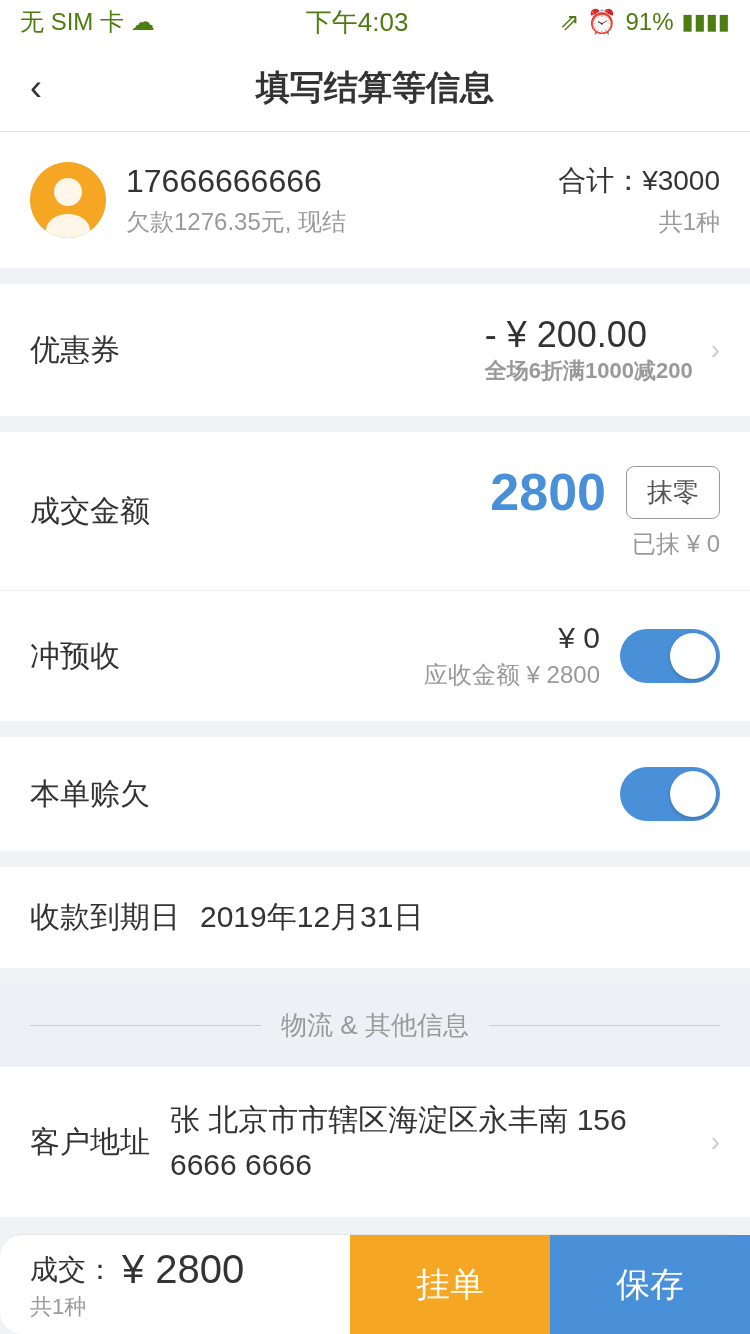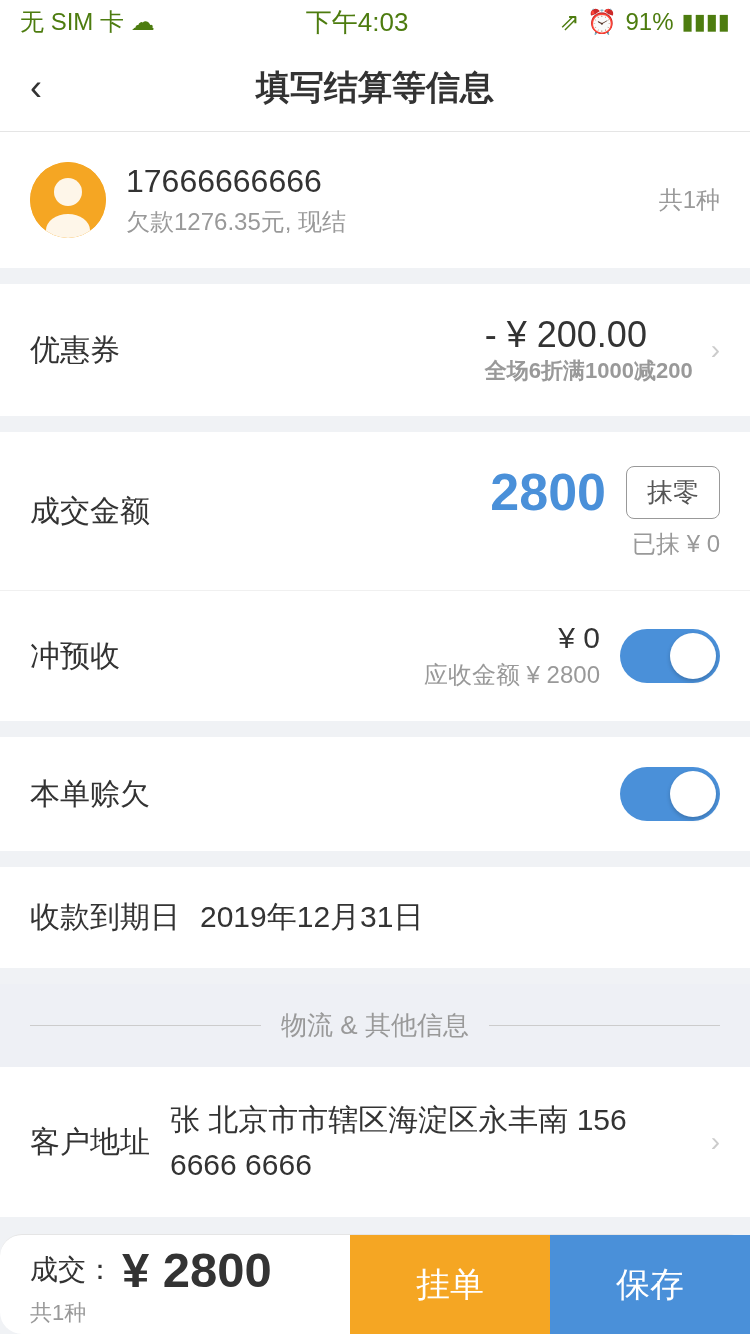--- a/index.html
+++ b/index.html
@@ -318,22 +318,22 @@
       padding: 0 30px;
     }
     .bottom-deal {
       font-size: 28px;
       color: #333;
       display: flex;
       align-items: center;
       gap: 8px;
     }
     .bottom-deal-amount {
-      font-size: 49px;
-      font-weight: 700;
+      font-size: 40px;
+      font-weight: 400;
       color: #333;
     }
     .bottom-count {
       font-size: 22px;
       color: #999;
     }
     .btn-hang {
       width: 200px;
       height: 100px;
       background: #f5a623;
@@ -392,20 +392,23 @@
           <circle cx="38" cy="30" r="14" fill="#fff" opacity="0.9"></circle>
           <ellipse cx="38" cy="68" rx="22" ry="16" fill="#fff" opacity="0.9"></ellipse>
         </svg>
       </div>
       <div class="customer-info">
         <div class="customer-phone">17666666666</div>
         <div class="customer-debt">欠款1276.35元, 现结</div>
       </div>
     </div>
     <div class="customer-right">
+      <div class="total-amount">
+        <span>合计：</span><span>¥3000</span>
+      </div>
       <div class="total-count">共1种</div>
     </div>
   </div>
 
   <div class="coupon-row">
     <div class="coupon-label">优惠券</div>
     <div class="coupon-right">
       <div>
         <div class="coupon-discount">- ¥ 200.00</div>
         <div class="coupon-desc">全场6折满1000减200</div>

